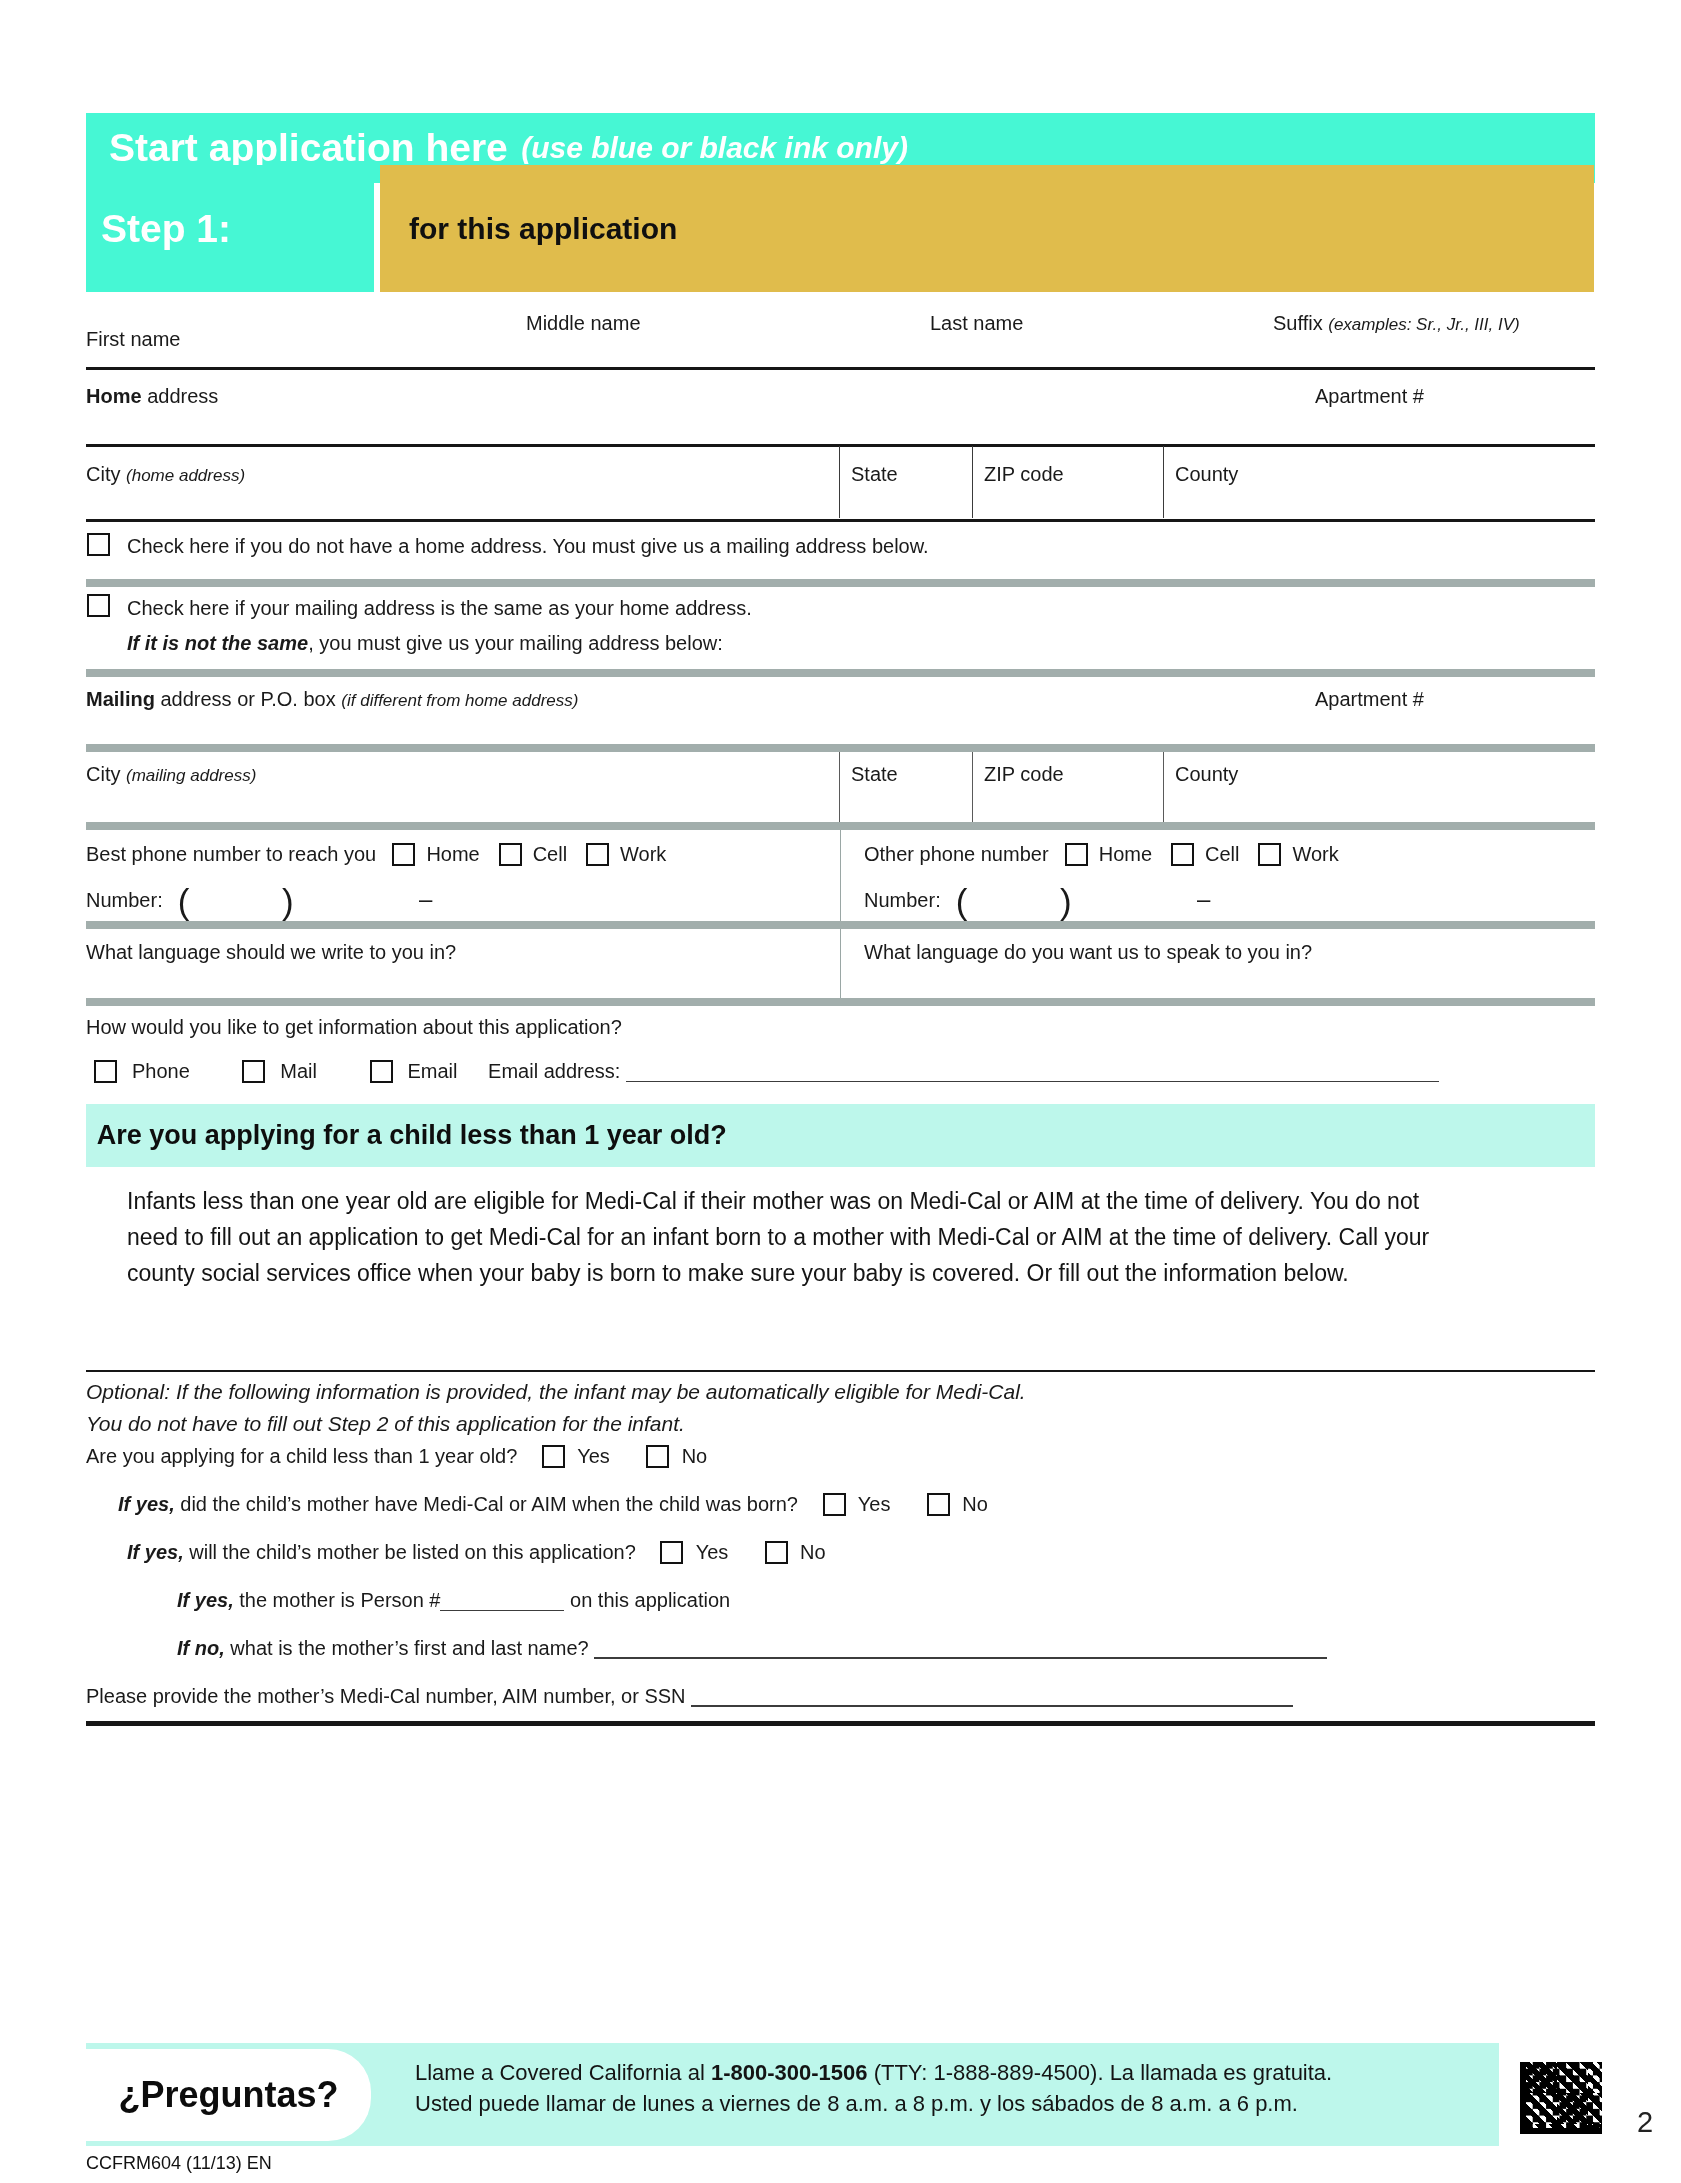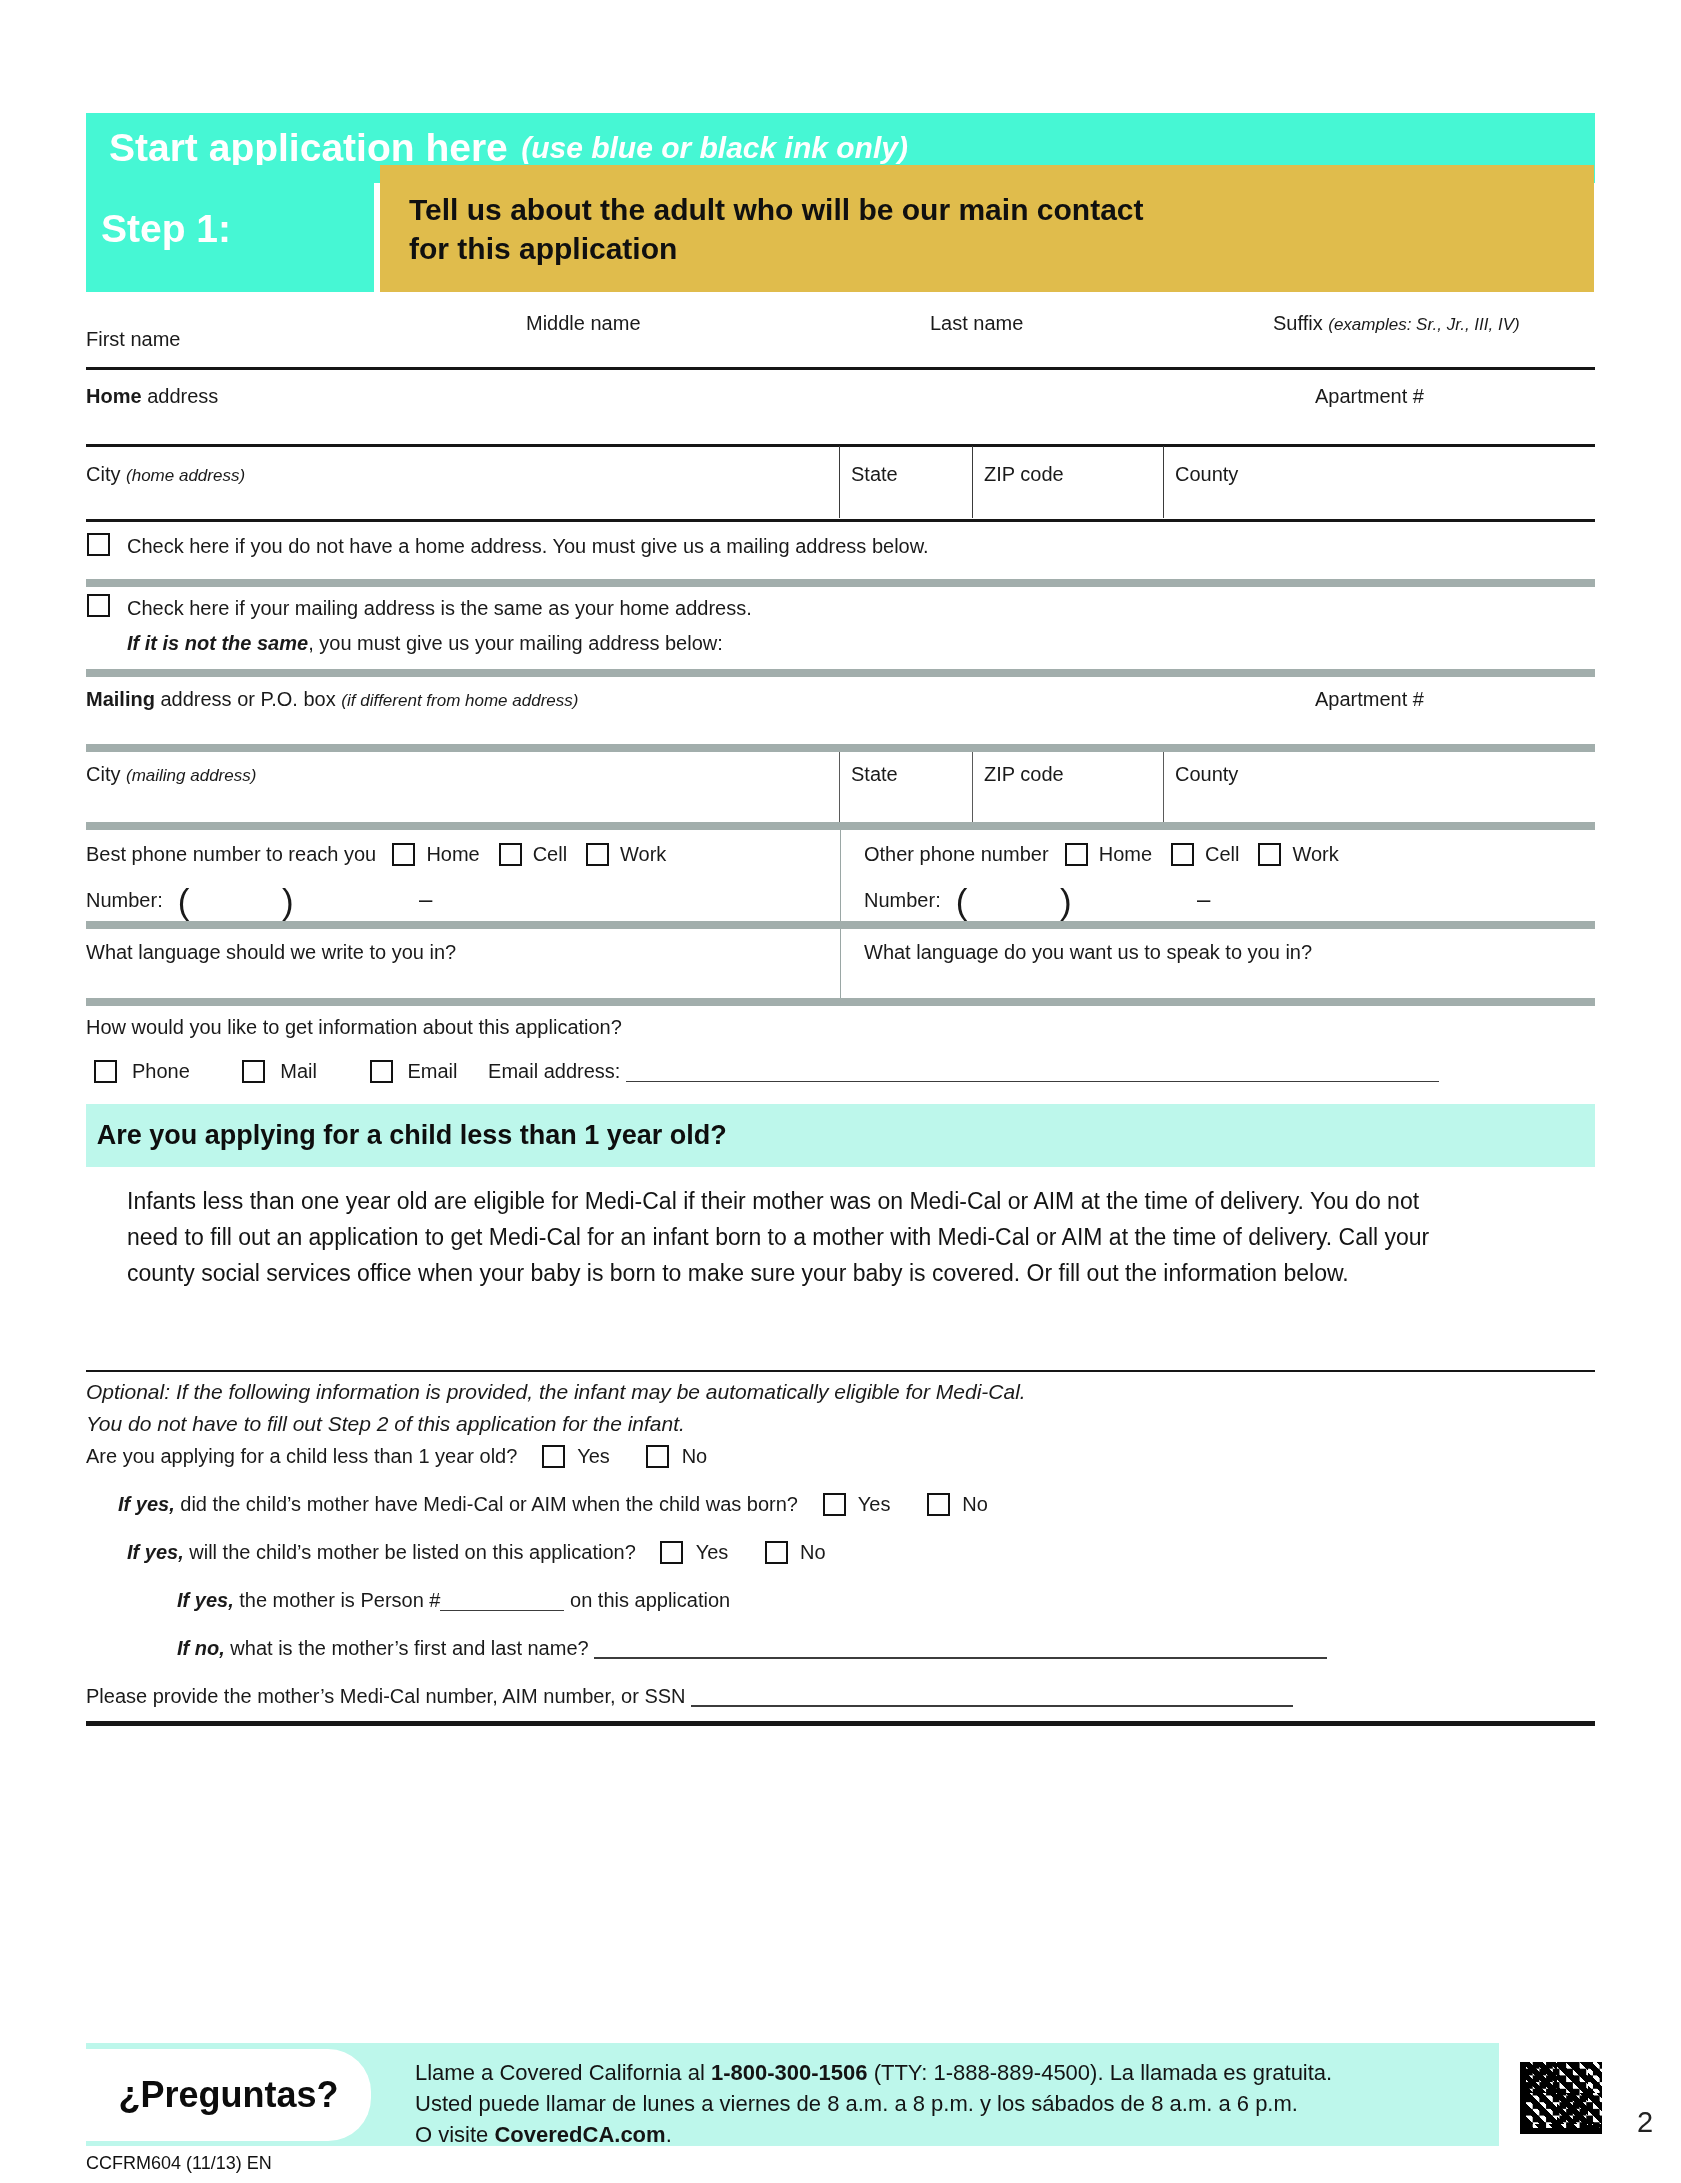--- a/index.html
+++ b/index.html
@@ -31,21 +31,20 @@
 
 <div class="abs teal-bg" style="left:86px;top:89px;width:1509px;height:70px;display:flex;align-items:center;padding-left:23px;box-sizing:border-box;margin-top:24px;">
   <span class="b" style="color:#fff;font-size:39px;">Start application here</span>
   <span class="i" style="color:#fff;font-size:30px;font-weight:600;margin-left:13.4px;">(use blue or black ink only)</span>
 </div>
 
 <div class="abs teal-bg" style="left:86px;top:165px;width:288px;height:127px;display:flex;align-items:center;padding-left:15px;box-sizing:border-box;">
   <span class="b" style="color:#fff;font-size:39px;">Step 1:</span>
 </div>
 <div class="abs gold-bg" style="left:380px;top:165px;width:1214px;height:127px;display:flex;flex-direction:column;justify-content:center;padding-left:29px;box-sizing:border-box;">
-  <span class="b" style="font-size:30px;line-height:39px;color:#101010;">Tell us about the adult who will be our main contact</span>
   <span class="b" style="font-size:30px;line-height:39px;color:#101010;">for this application</span>
 </div>
 
 <div class="abs row-label" style="left:86px;top:312px;margin-top:16px;">First name</div>
 <div class="abs row-label" style="left:526px;top:312px;">Middle name</div>
 <div class="abs row-label" style="left:930px;top:312px;">Last name</div>
 <div class="abs row-label" style="left:1273px;top:312px;">
   <span>Suffix</span> <span class="i sm">(examples: Sr., Jr., III, IV)</span>
 </div>
 <div class="abs" style="left:86px;top:335px;width:435px;height:31px;"></div>
@@ -199,18 +198,17 @@
 
 <div class="abs hline" style="left:86px;top:1721px;width:1509px;height:4.7px;"></div>
 
 <div class="abs lightteal-bg" style="left:86px;top:2043px;width:1413px;height:103px;"></div>
 <div class="abs" style="left:86px;top:2049px;width:285px;height:92px;background:#fff;border-radius:0 43px 43px 0;display:flex;align-items:center;justify-content:center;">
   <span class="b" style="font-size:36px;color:#0c0c0c;">¿Preguntas?</span>
 </div>
 <div class="abs" style="left:415px;top:2057px;width:1044px;font-size:22px;line-height:31px;color:#141414;">
   <div><span>Llame a Covered California al </span><span class="b">1-800-300-1506</span><span> (TTY: 1-888-889-4500). La llamada es gratuita.</span></div>
   <div>Usted puede llamar de lunes a viernes de 8 a.m. a 8 p.m. y los sábados de 8 a.m. a 6 p.m.</div>
-  <div><span>O visite </span><span class="b">CoveredCA.com</span><span>.</span></div>
 </div>
 <div class="abs barcode" style="left:1520px;top:2062px;width:82px;height:72px;"></div>
 <div class="abs" style="left:1637px;top:2106px;font-size:29px;color:#222;">2</div>
 <div class="abs" style="left:86px;top:2153px;font-size:18px;color:#111;">CCFRM604 (11/13) EN</div>
 
 
 </body></html>

